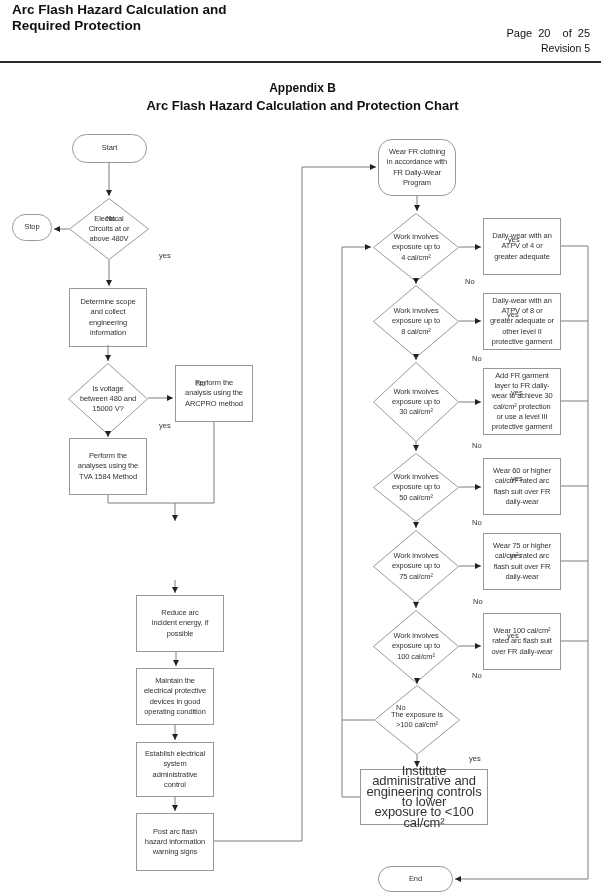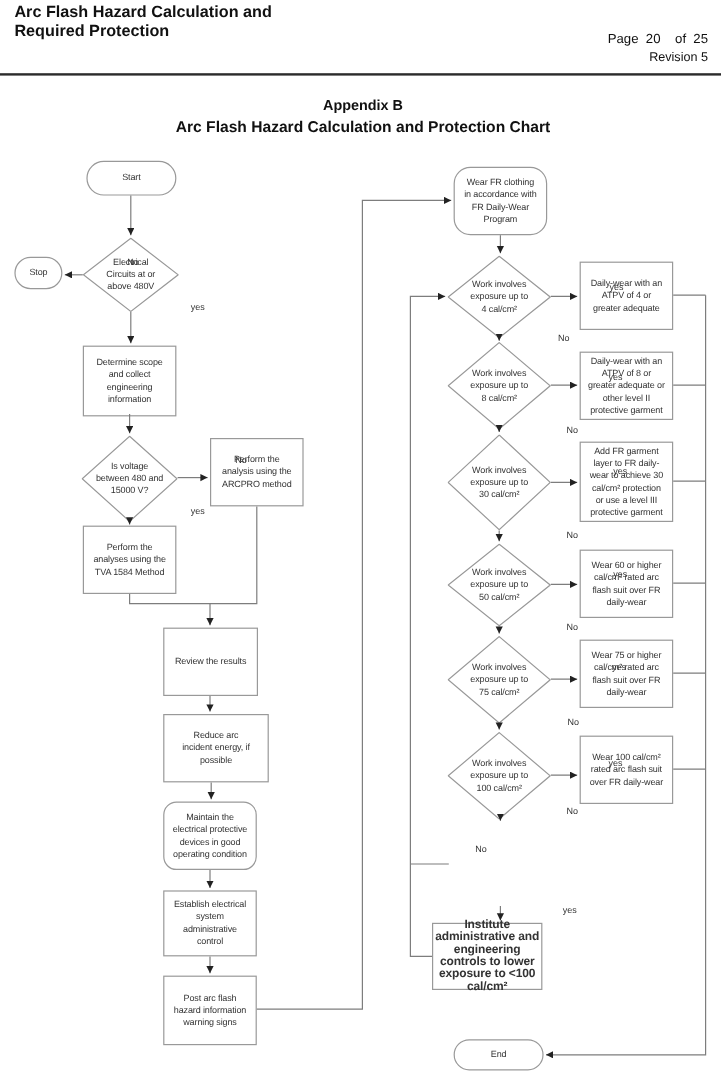--- a/index.html
+++ b/index.html
@@ -67,25 +67,24 @@
           <polygon points="40,0.5 79.5,36 40,71.5 0.5,36" fill="#fff" stroke="#999999" stroke-width="1"></polygon>
         </svg><span class="txt">Is voltage
 between 480 and
 15000 V?</span></div>
       <div class="node process" style="left: 175px; top: 365px; width: 78px; height: 57px;">Perform the
 analysis using the
 ARCPRO method</div>
       <div class="node process" style="left: 69px; top: 438px; width: 78px; height: 57px;">Perform the
 analyses using the
 TVA 1584 Method</div>
-      <div class="node process" style="left: 136px; top: 523px; width: 79px; height: 57px;">Review the results</div>
       <div class="node process" style="left: 136px; top: 595px; width: 88px; height: 57px;">Reduce arc
 incident energy, if
 possible</div>
-      <div class="node process" style="left: 136px; top: 668px; width: 78px; height: 57px; border-radius: 11px;">Maintain the
+      <div class="node process" style="left: 136px; top: 668px; width: 78px; height: 57px;">Maintain the
 electrical protective
 devices in good
 operating condition</div>
       <div class="node process" style="left: 136px; top: 742px; width: 78px; height: 55px;">Establish electrical
 system
 administrative
 control</div>
       <div class="node process" style="left: 136px; top: 813px; width: 78px; height: 58px;">Post arc flash
 hazard information
 warning signs</div>
@@ -141,21 +140,25 @@
 flash suit over FR
 daily-wear</div>
       <div class="node decision" style="left: 373px; top: 610px; width: 86px; height: 73px;"><svg width="86" height="73">
           <polygon points="43,0.5 85.5,36.5 43,72.5 0.5,36.5" fill="#fff" stroke="#999999" stroke-width="1"></polygon>
         </svg><span class="txt">Work involves
 exposure up to
 100 cal/cm²</span></div>
       <div class="node process" style="left: 483px; top: 613px; width: 78px; height: 57px;">Wear 100 cal/cm²
 rated arc flash suit
 over FR daily-wear</div>
-      <div class="node process" style="left: 360px; top: 769px; width: 92px; height: 56px; font-size: 10px; font-weight: bold;">Institute administrative and
+      <div class="node decision" style="left: 374px; top: 685px; width: 86px; height: 70px;"><svg width="86" height="70">
+          <polygon points="43,0.5 85.5,35 43,69.5 0.5,35" fill="#fff" stroke="#999999" stroke-width="1"></polygon>
+        </svg><span class="txt">The exposure is
+&gt;100 cal/cm²</span></div>
+      <div class="node process" style="left: 360px; top: 769px; width: 128px; height: 56px; font-size: 13px;">Institute administrative and
 engineering controls to lower
 exposure to &lt;100 cal/cm²</div>
       <div class="node terminal" style="left: 378px; top: 866px; width: 75px; height: 26px; border-radius: 13px;">End</div>
       <svg class="edges" width="601" height="896">
         <defs>
           <marker id="arr" markerWidth="7" markerHeight="7" refX="6" refY="3" orient="auto">
             <path d="M0,0 L6,3 L0,6 z" fill="#222222"></path>
           </marker>
         </defs>
         <polyline points="109,163 109,196" fill="none" stroke="#7d7d7d" stroke-width="1" marker-end="url(#arr)"></polyline>

